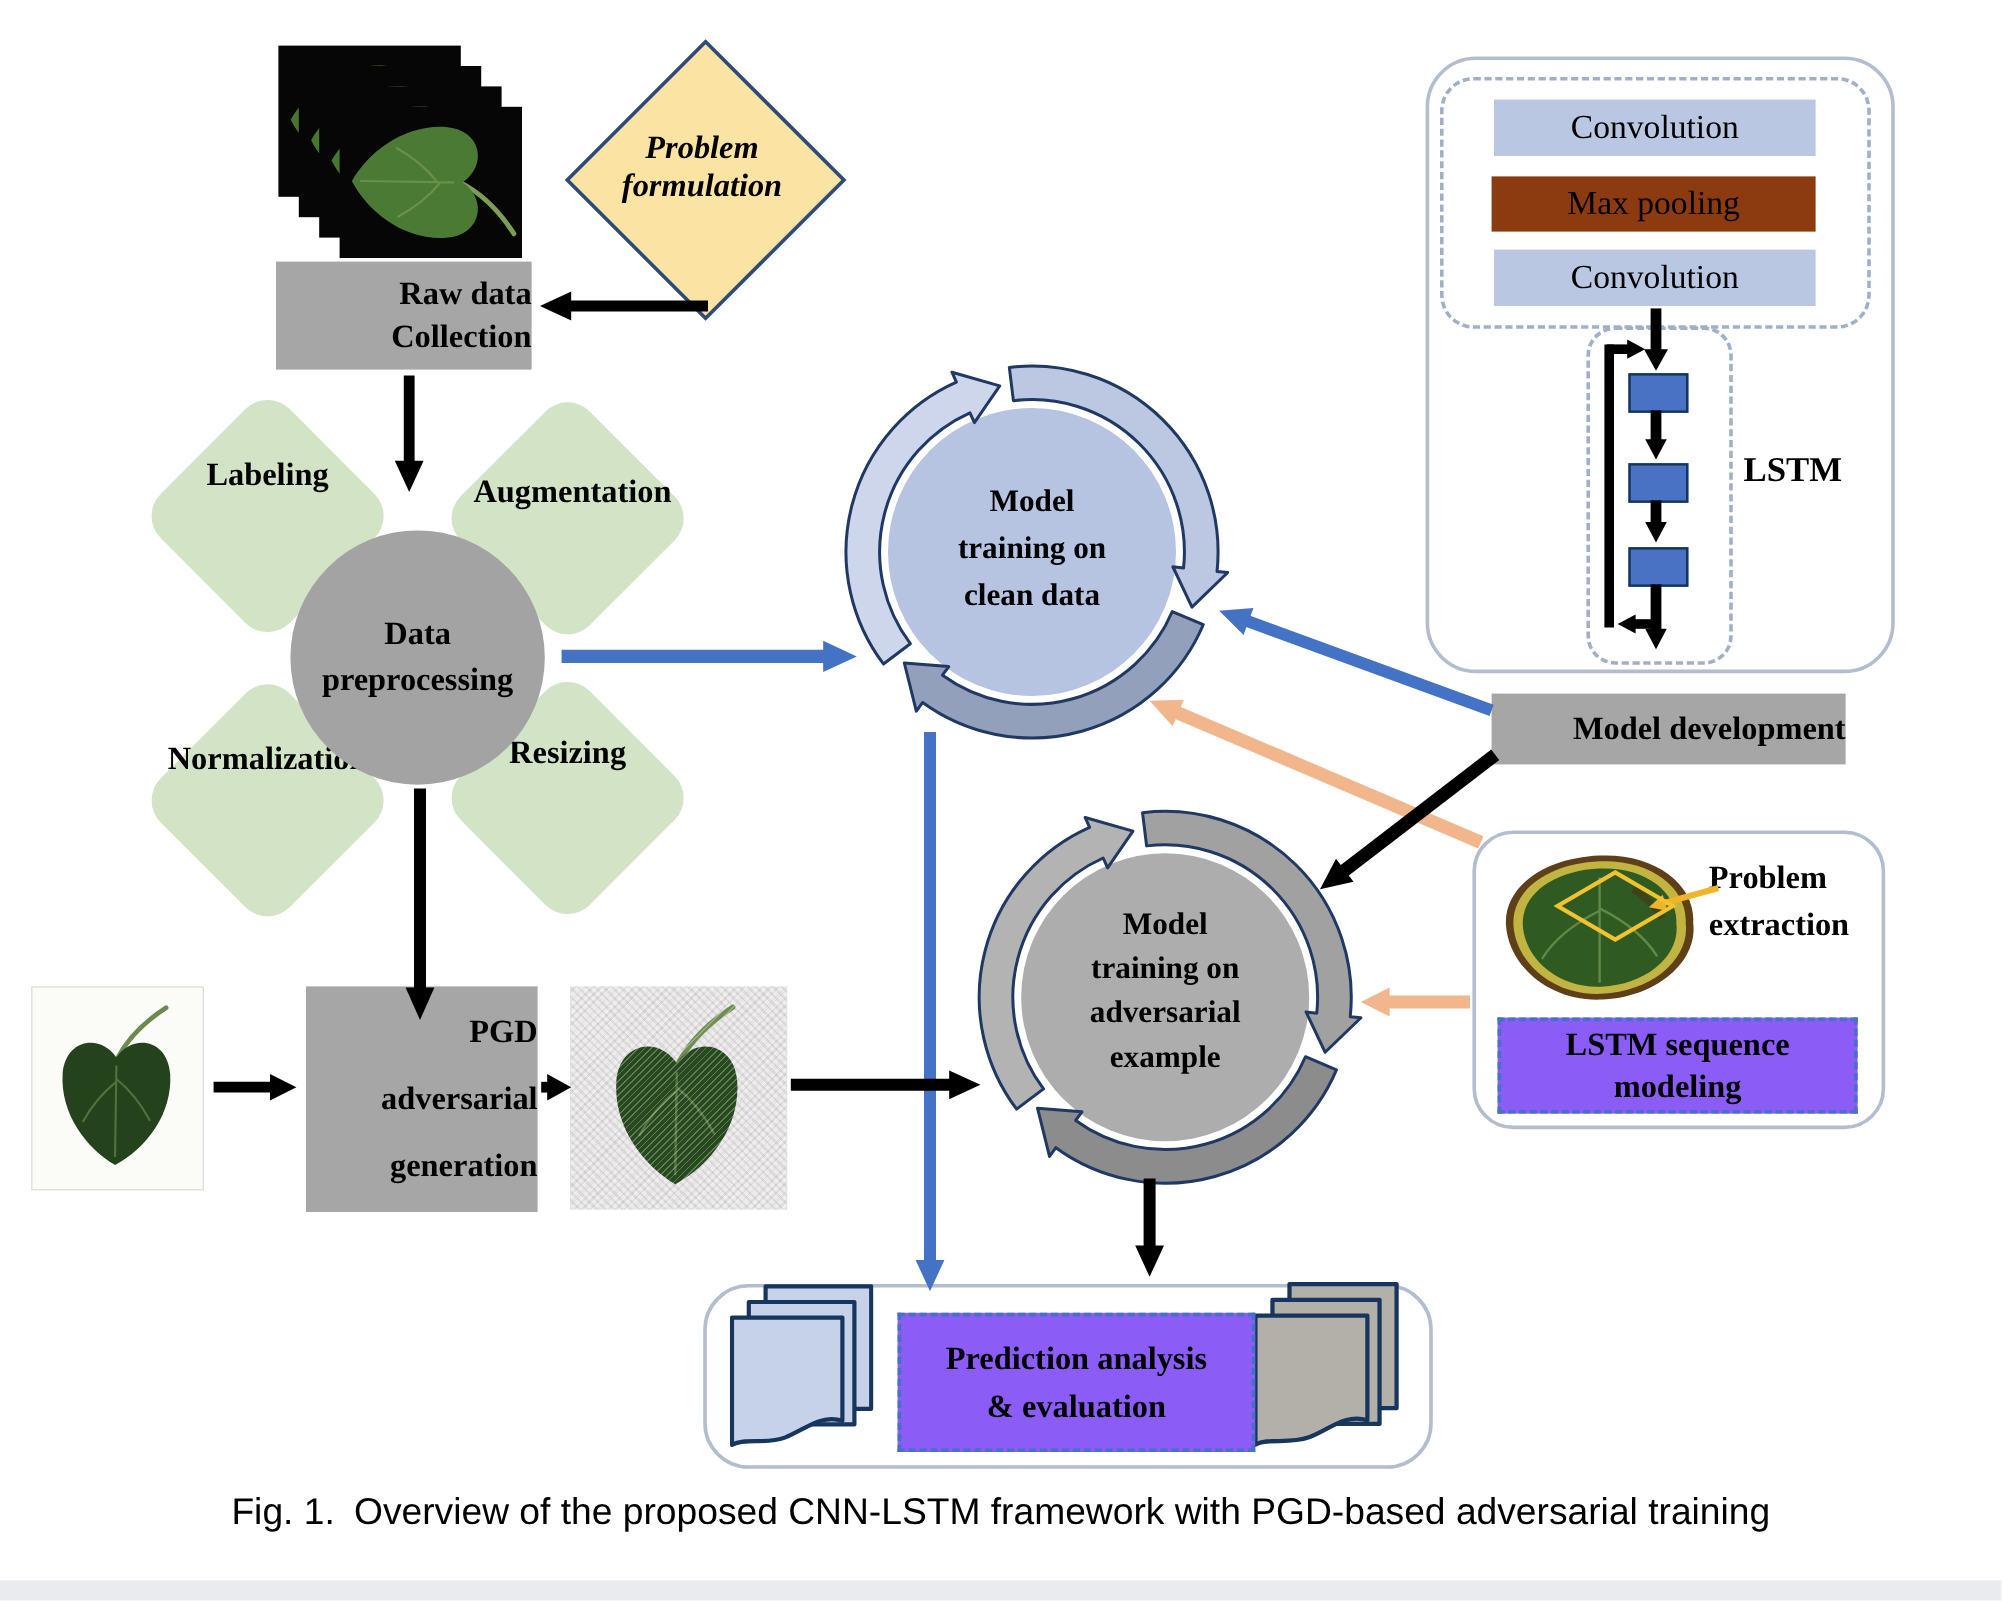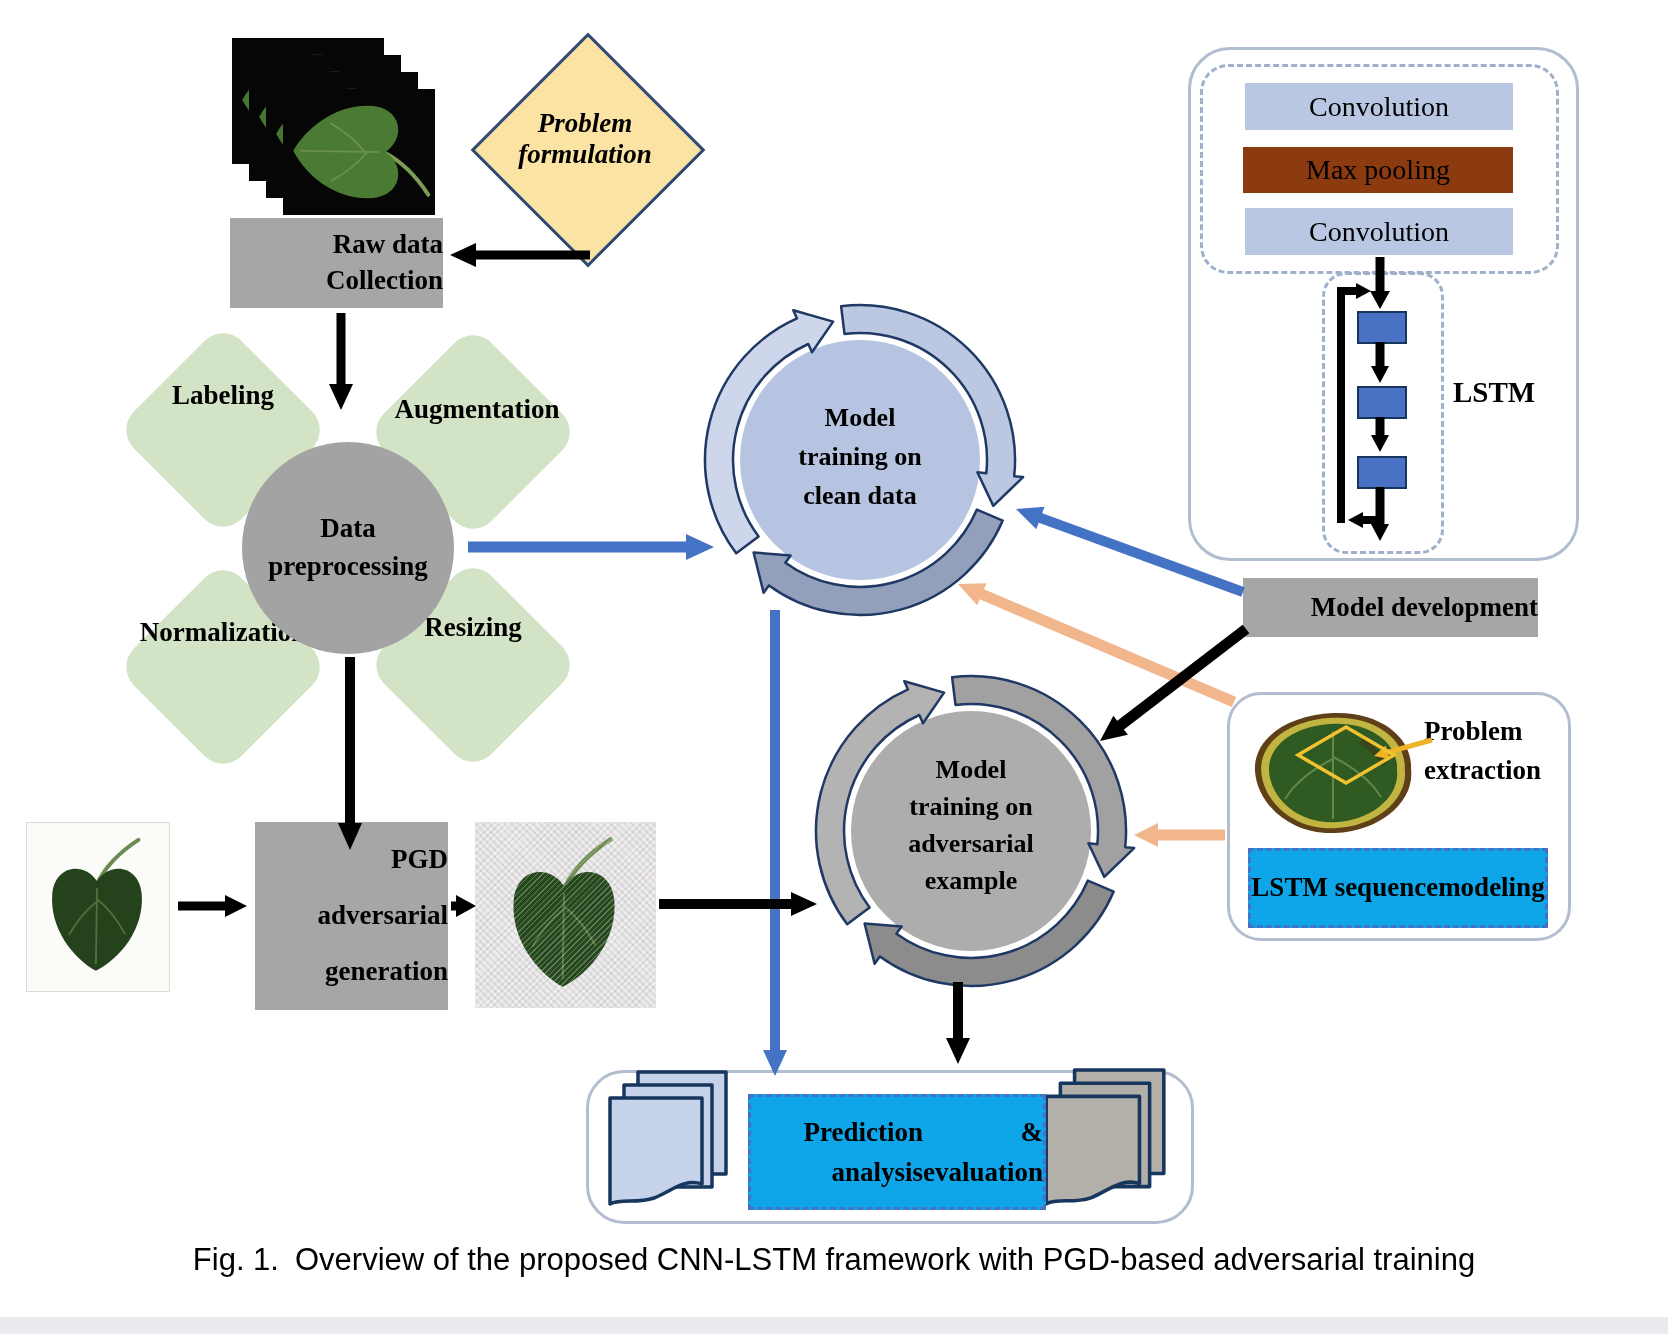--- a/index.html
+++ b/index.html
@@ -34,22 +34,22 @@
   .photo-frame{position:absolute;background:#fbfbf8;border:1px solid #dcdcd6;}
   .photo-noisy{position:absolute;background:
      repeating-linear-gradient(45deg, rgba(110,110,165,.14) 0 2px, transparent 2px 5px),
      repeating-linear-gradient(-45deg, rgba(160,120,110,.12) 0 2px, transparent 2px 5px),
      #ececea;}
   .photo-noisy::after{content:'';position:absolute;inset:0;background:
      repeating-linear-gradient(135deg, rgba(255,255,255,.28) 0 1px, transparent 1px 4px);}
 
   .outline-box{position:absolute;border:3px solid var(--box_border);background:#fff;}
   .dash-gray{position:absolute;border:3px dashed #9fb0c8;border-radius:28px;}
-  .dash-blue{position:absolute;border:3px dashed var(--accent_blue);background:#0ea5e9;
-             display:flex;flex-direction:row;align-items:center;justify-content:center;text-align:right;}
+  .dash-blue{position:absolute;border:3px dashed var(--accent_blue);background:#8b5cf6;
+             display:flex;flex-direction:column;align-items:center;justify-content:center;text-align:right;}
   .dash-blue .ln{font:bold 27px "Liberation Serif",serif;line-height:1.5;}
 
   .bar{position:absolute;display:flex;align-items:center;justify-content:center;
        font:28px "Liberation Serif",serif;color:#000;}
   .lstmcell{position:absolute;width:46px;height:29px;background:var(--lstm_blue);border:2px solid #17365d;}
 
   #overlay{position:absolute;left:0;top:0;width:1668px;height:1334px;pointer-events:none;z-index:60;}
 
   .caption{position:absolute;left:0;top:1242px;width:1668px;text-align:center;color:#000;
            font-family:"Liberation Sans",sans-serif;font-size:31px;}

